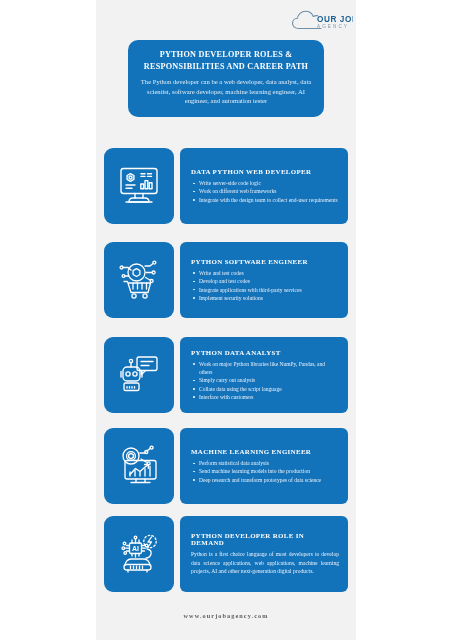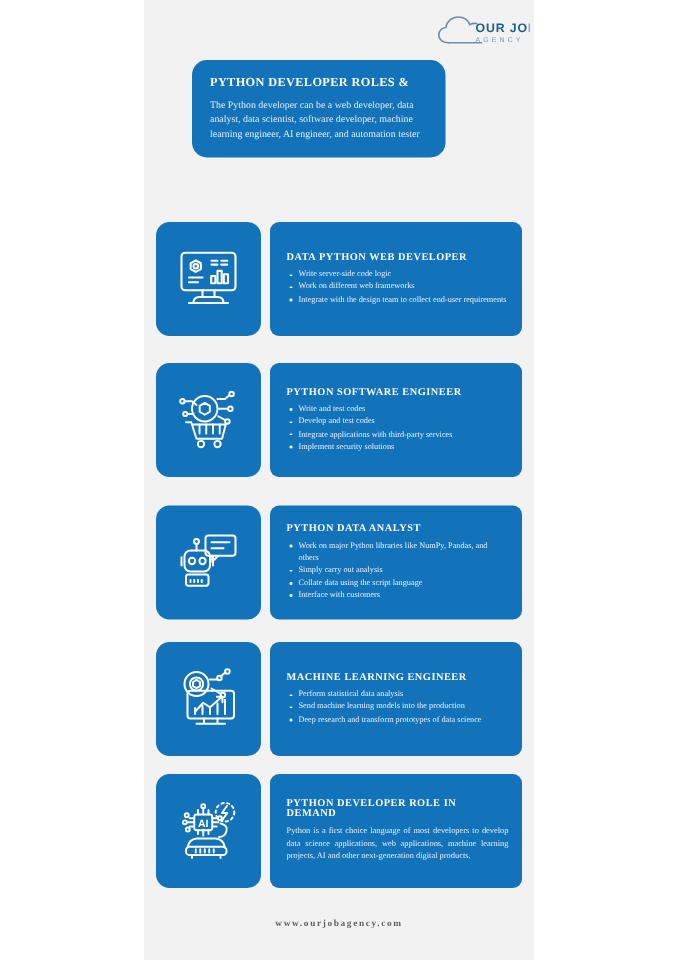--- a/index.html
+++ b/index.html
@@ -28,24 +28,25 @@
     width: 62px;
     height: 28px;
   }
   .logo-svg { display: block; }
 
   
   .header-card {
     position: absolute;
     left: 32px;
     top: 40px;
-    width: 169px;
+    width: 196px;
     background: #1272BA;
     border-radius: 10px;
     padding: 9px 12px 11px 12px;
+    text-align: center;
   }
   .header-title {
     font-family: "Liberation Serif", serif;
     font-weight: bold;
     font-size: 8.2px;
     letter-spacing: .25px;
     line-height: 11.5px;
     color: #ffffff;
   }
   .header-sub {
@@ -144,20 +145,21 @@
       <path d="M8 21.5 C3.5 21.5 1.5 18.8 1.5 16.2 C1.5 13.6 3.6 11.4 6.3 11.3 C6.9 7.3 10.3 4.3 14.5 4.3 C18 4.3 21 6.4 22.3 9.4" fill="none" stroke="#6f8ea8" stroke-width="1.1" stroke-linecap="round"></path>
       <path d="M22.3 9.4 C23.6 8.7 25.2 8.4 26.8 8.7" fill="none" stroke="#6f8ea8" stroke-width="1.1" stroke-linecap="round"></path>
       <path d="M8 21.5 L30 21.5" fill="none" stroke="#6f8ea8" stroke-width="1.1" stroke-linecap="round"></path>
       <text x="26" y="14.6" font-family="Liberation Sans, sans-serif" font-size="8.2" font-weight="bold" letter-spacing="0.6" fill="#1a5f93">OUR JOB</text>
       <text x="26" y="21" font-family="Liberation Sans, sans-serif" font-size="4.6" letter-spacing="2.1" fill="#7d96ab">AGENCY</text>
     </svg>
   </div>
 
   <div class="header-card">
     <div class="header-title">PYTHON DEVELOPER ROLES &amp;</div>
+    <div class="header-title">RESPONSIBILITIES AND CAREER PATH</div>
     <div class="header-sub">The Python developer can be a web developer, data analyst, data scientist, software developer, machine learning engineer, AI engineer, and automation tester</div>
   </div>
 
   <div class="row" style="top:148px; height:76px;">
     <div class="icon-box">
       <svg width="44" height="42" viewBox="0 0 44 42">
         <g fill="none" stroke="#ffffff" stroke-width="1.4" stroke-linecap="round" stroke-linejoin="round">
           <rect x="4" y="3.5" width="36" height="25" rx="2.5"></rect>
           <path d="M18 28.5 L18 33 M26 28.5 L26 33"></path>
           <path d="M12 37 Q12 33 16 33 L28 33 Q32 33 32 37 Z"></path>

